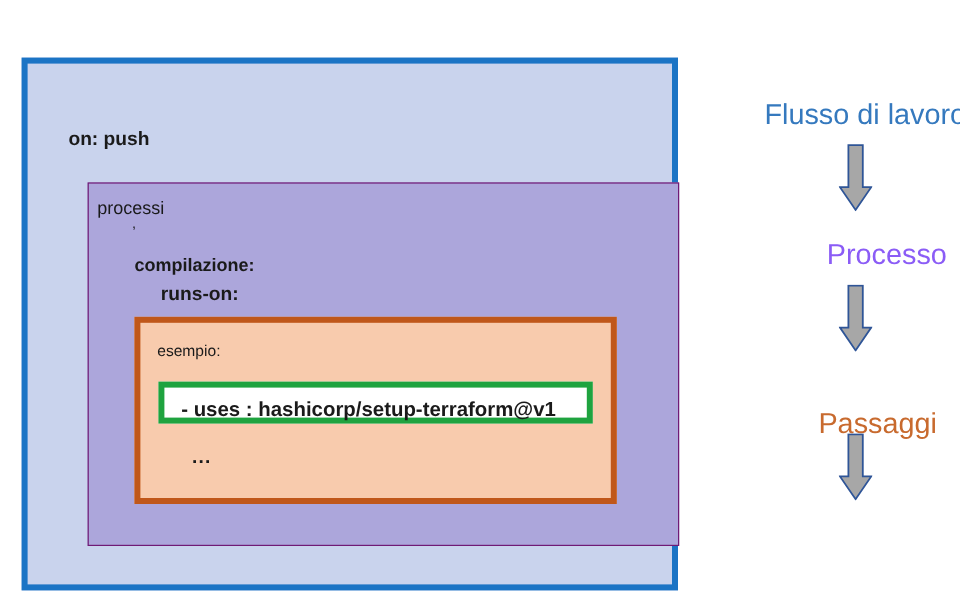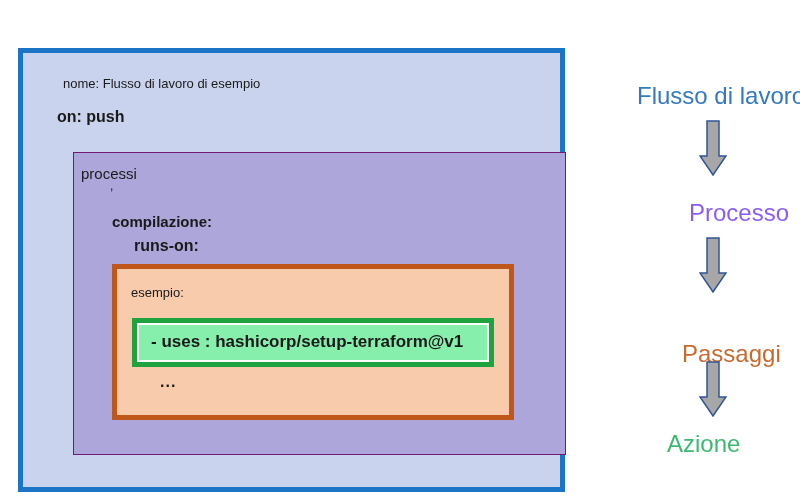--- a/index.html
+++ b/index.html
@@ -4,21 +4,21 @@
 <style>
   html,body{margin:0;padding:0;background:#ffffff;}
   .canvas{
     position:relative;width:800px;height:500px;background:#ffffff;
     overflow:hidden;font-family:"Liberation Sans",sans-serif;color:#1a1a1a;
   }
   .box{position:absolute;box-sizing:border-box;}
   .workflow-box{left:18px;top:48px;width:547px;height:444px;border:5px solid #1b74c5;background:#c9d3ed;}
   .jobs-box{left:10px;top:99px;width:493px;height:303px;border:1px solid #701a75;background:#aca6db;margin-left:40px;}
   .steps-box{left:38px;top:111px;width:402px;height:156px;border:5px solid #c0571a;background:#f8cbad;}
-  .action-box{left:15px;top:49px;width:362px;height:49px;border:5px solid #1fa33f;background:#86efac;
+  .action-box{left:15px;top:49px;width:362px;height:35px;border:5px solid #1fa33f;background:#ffffff;
     box-shadow:inset 0 0 0 2px #ffffff;}
   .t{position:absolute;white-space:nowrap;}
   .name-line{left:40px;top:23px;font-size:13px;}
   .on-line{left:34px;top:55px;font-size:16px;font-weight:bold;}
   .jobs-label{left:7px;top:12px;font-size:15px;}
   .jobs-label-artifact{left:36px;top:26px;font-size:12px;}
   .build-line{left:38px;top:60px;font-size:15px;font-weight:bold;}
   .runs-on-line{left:60px;top:84px;font-size:16px;font-weight:bold;}
   .steps-label{left:14px;top:16px;font-size:13px;}
   .uses-line{display:block;padding-left:14px;line-height:37px;font-size:17px;font-weight:bold;white-space:nowrap;}
@@ -32,21 +32,20 @@
   .ar1{left:699px;top:120px;}
   .ar2{left:699px;top:237px;}
   .ar3{left:699px;top:361px;}
 </style>
 </head>
 <body>
 
 <div class="canvas">
 
   <div class="box workflow-box">
-    <div class="t name-line">nome: Flusso di lavoro di esempio</div>
     <div class="t on-line">on: push</div>
 
     <div class="box jobs-box">
       <div class="t jobs-label">processi</div>
       <div class="t jobs-label-artifact">,</div>
       <div class="t build-line">compilazione:</div>
       <div class="t runs-on-line">runs-on:</div>
 
       <div class="box steps-box">
         <div class="t steps-label">esempio:</div>
@@ -71,15 +70,14 @@
   <svg class="arrow ar2" viewBox="0 0 28 56" xmlns="http://www.w3.org/2000/svg">
     <path d="M8 1 H20 V36 H27 L14 55 L1 36 H8 Z" fill="#a7a7a7" stroke="#2f5597" stroke-width="1.5"></path>
   </svg>
 
   <div class="legend-label lg3" style="color: rgb(200, 106, 46);">Passaggi</div>
 
   <svg class="arrow ar3" viewBox="0 0 28 56" xmlns="http://www.w3.org/2000/svg">
     <path d="M8 1 H20 V36 H27 L14 55 L1 36 H8 Z" fill="#a7a7a7" stroke="#2f5597" stroke-width="1.5"></path>
   </svg>
 
-  <div class="legend-label lg4" style="color: rgb(60, 186, 114);">Azione</div>
 
 </div>
 
 </body></html>

